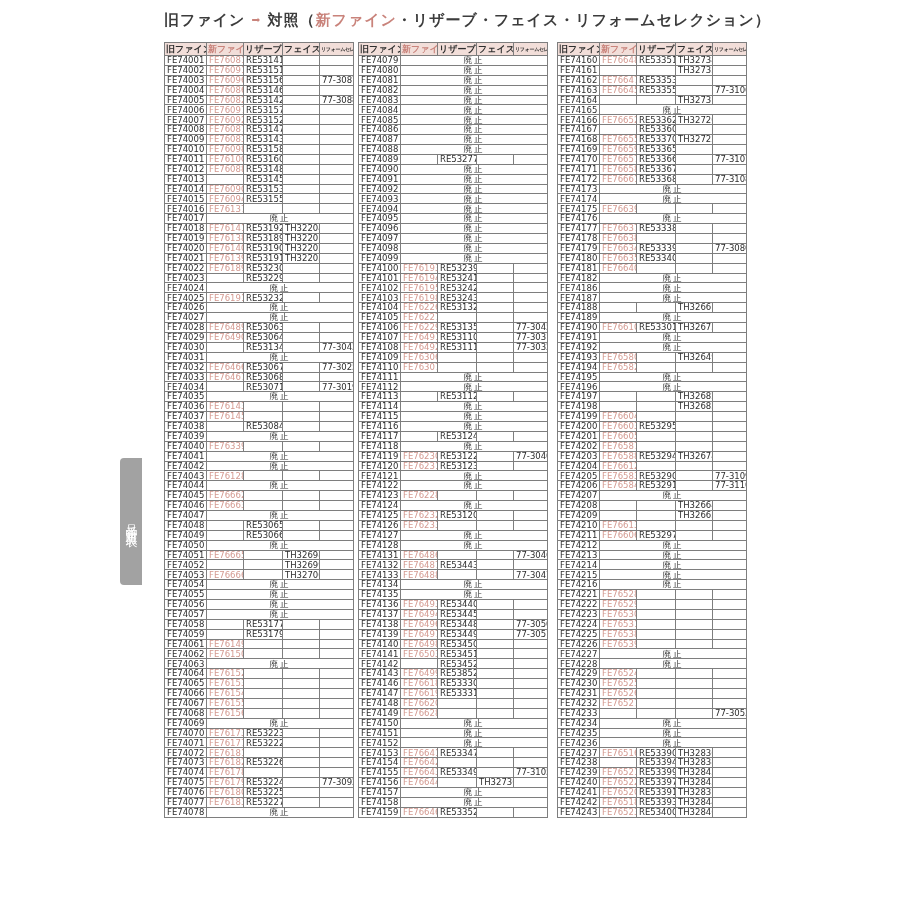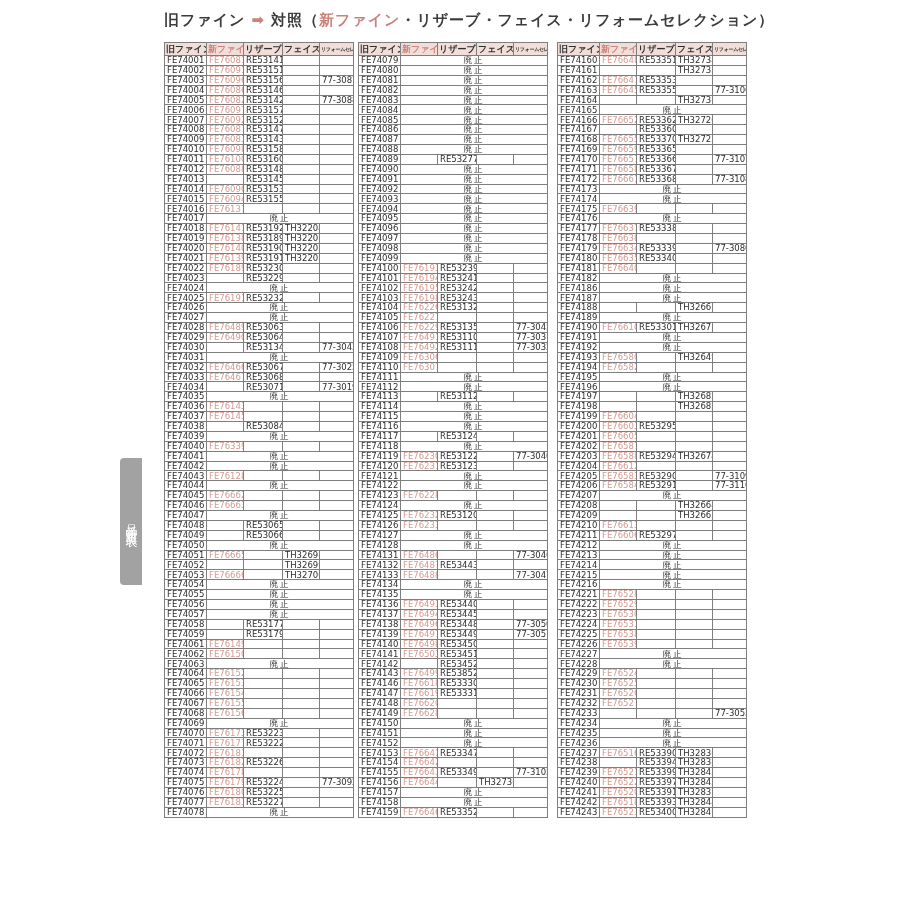--- a/index.html
+++ b/index.html
@@ -4,21 +4,21 @@
 <style>
   * { box-sizing: border-box; }
   html,body { margin:0; padding:0; }
   body {
     width:900px; height:900px; background:#ffffff; position:relative;
     font-family:"DejaVu Sans","Liberation Sans",sans-serif; color:#333;
     overflow:hidden;
   }
   .page-title {
     position:absolute; left:164px; top:11px; font-size:15px; font-weight:bold;
-    color:#3c3c3c; letter-spacing:1px; white-space:nowrap;
+    color:#3c3c3c; letter-spacing:1px; white-space:nowrap;font-family:Liberation Mono, monospace;
   }
   .page-title .accent { color:#c9837b; }
   .page-title .arrow-glyph { color:#c9837b; margin:0 6px; font-size:15px; }
   .side-tab {
     position:absolute; left:120px; top:458px; width:22px; height:127px;
     background:#a2a2a2; color:#ffffff; border-radius:4px 0 0 4px;
     display:flex; align-items:center; justify-content:center;
     writing-mode:vertical-rl; font-size:12px; letter-spacing:3px;
   }
   .ref-table {

